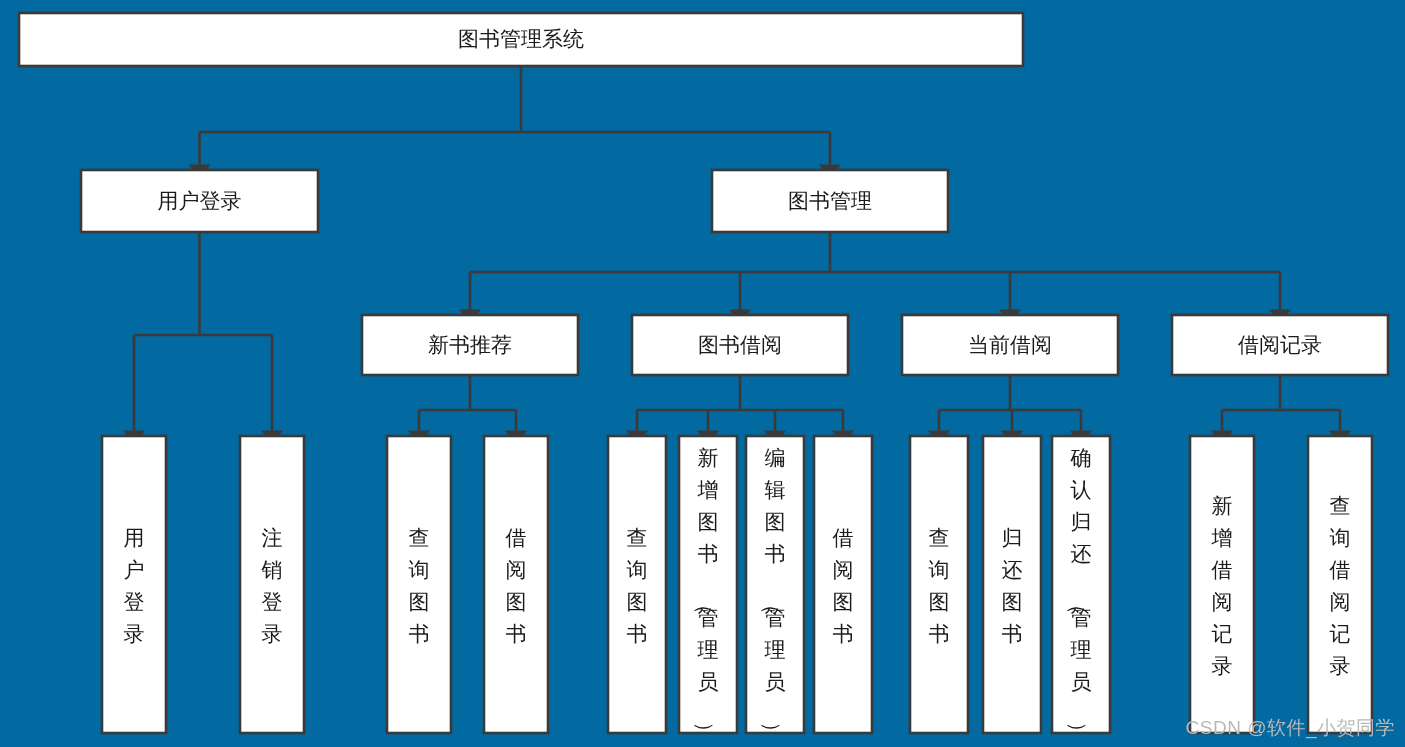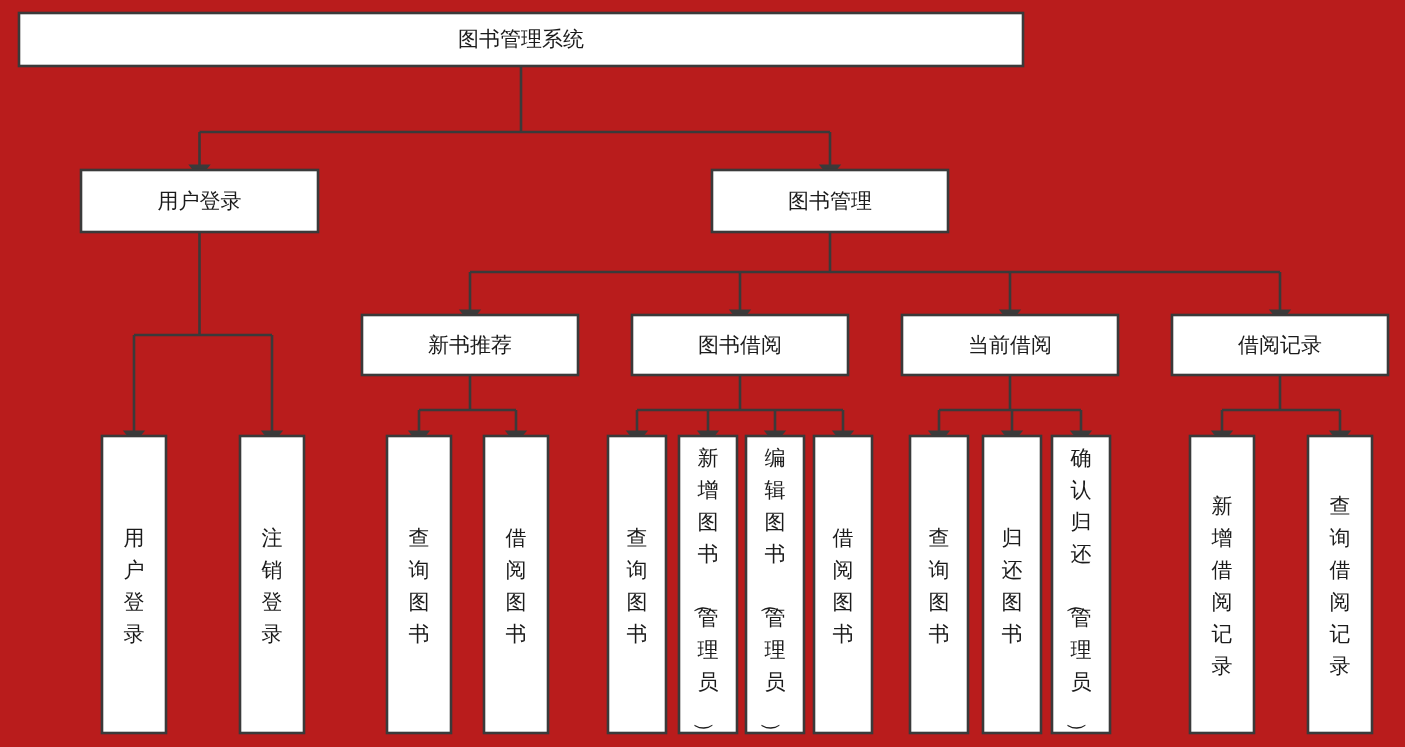--- a/index.html
+++ b/index.html
@@ -10,21 +10,21 @@
   body {
     width: 1405px;
     height: 747px;
     overflow: hidden;
     font-family: "Liberation Sans", "DejaVu Sans", sans-serif;
   }
   #diagram-root {
     position: relative;
     width: 1405px;
     height: 747px;
-    background: #b91c1c;
+    background: #0369a1;
   }
   svg#flow-svg {
     position: absolute;
     left: 0;
     top: 0;
     width: 1405px;
     height: 747px;
     display: block;
   }
   .node-box {
@@ -184,13 +184,14 @@
         <g>
           <rect x="1190" y="436" width="64" height="297" class="node-box"></rect>
           <text x="1222" class="node-label-v" y="513.46"><tspan x="1222" dy="0">新</tspan><tspan x="1222" dy="32">增</tspan><tspan x="1222" dy="32">借</tspan><tspan x="1222" dy="32">阅</tspan><tspan x="1222" dy="32">记</tspan><tspan x="1222" dy="32">录</tspan></text>
         </g>
         <g>
           <rect x="1308" y="436" width="64" height="297" class="node-box"></rect>
           <text x="1340" class="node-label-v" y="513.46"><tspan x="1340" dy="0">查</tspan><tspan x="1340" dy="32">询</tspan><tspan x="1340" dy="32">借</tspan><tspan x="1340" dy="32">阅</tspan><tspan x="1340" dy="32">记</tspan><tspan x="1340" dy="32">录</tspan></text>
         </g>
       </g>
   </svg>
+  <div class="watermark-text">CSDN @软件_小贺同学</div>
 </div>
 
 </body></html>

